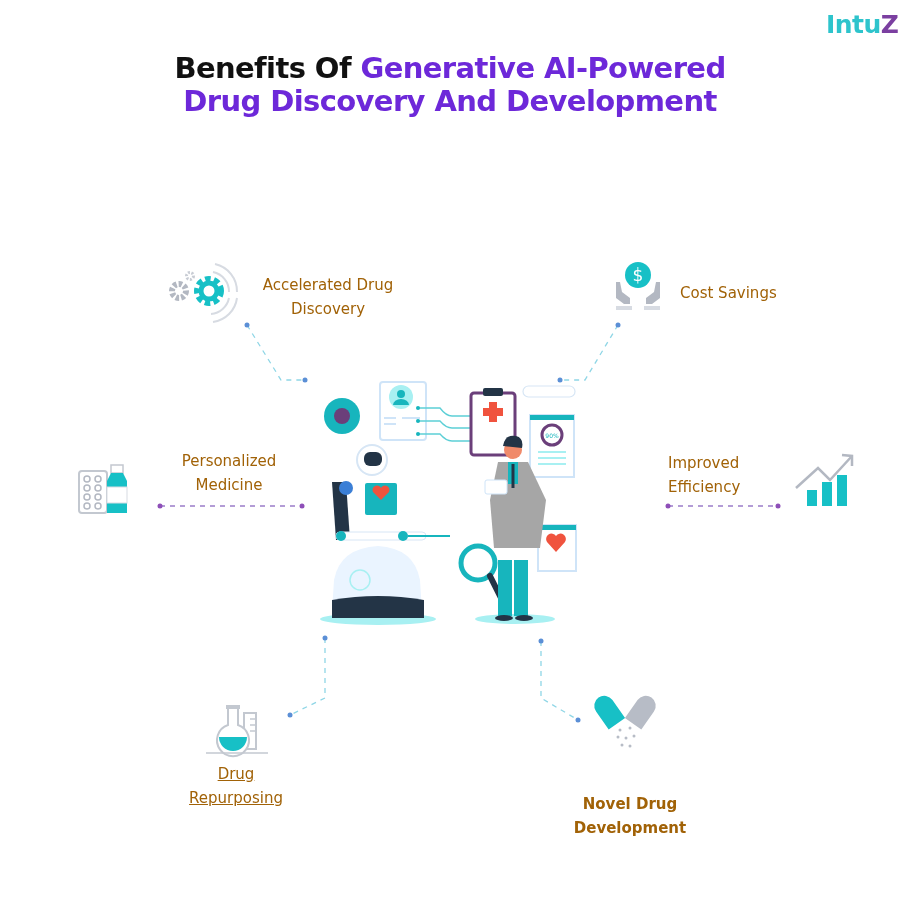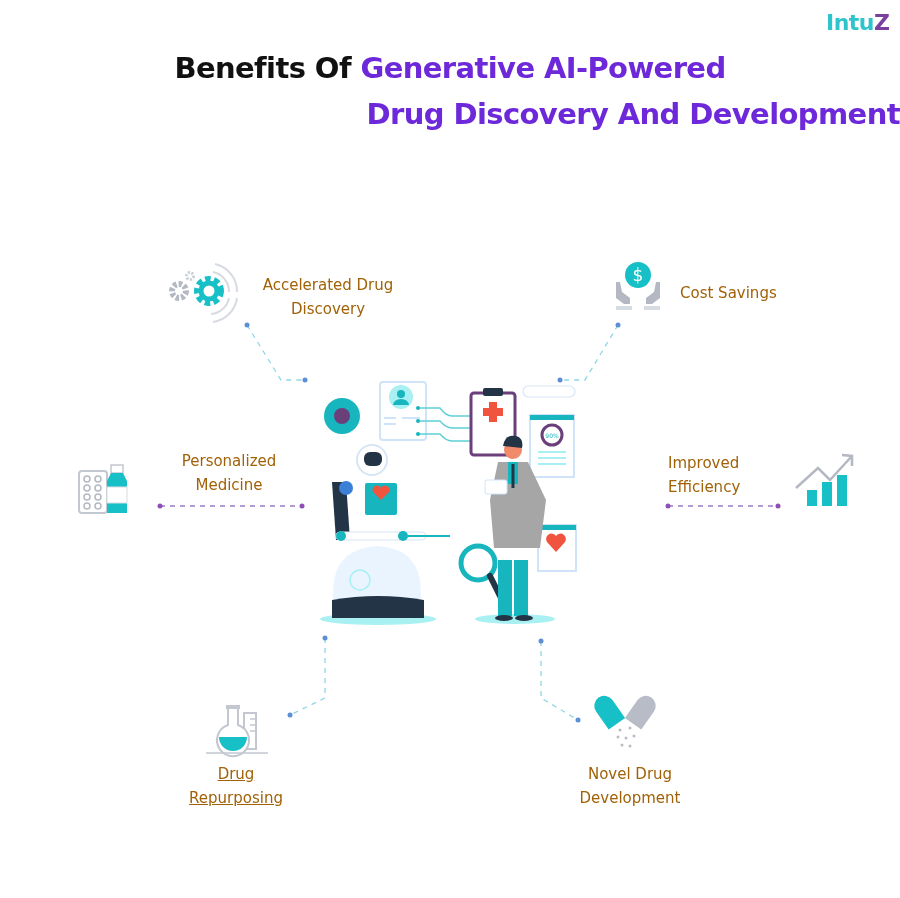--- a/index.html
+++ b/index.html
@@ -1,25 +1,25 @@
 <!DOCTYPE html>
 <html><head>
 <meta charset="utf-8">
 <style>
   html, body { margin: 0; padding: 0; background: #ffffff; }
   body { width: 900px; height: 898px; position: relative; overflow: hidden;
          font-family: "Liberation Sans", "DejaVu Sans", sans-serif; color: #111; }
   .logo { position: absolute; left: 826px; top: 10px; font-family: "DejaVu Sans", sans-serif;
-          font-size: 22px; font-weight: bold; color: #2ec4cc; letter-spacing: -0.5px; }
+          font-size: 25px; font-weight: bold; color: #2ec4cc; letter-spacing: -0.5px; }
   .logo .z { color: #7b3fa0; }
   .title { position: absolute; left: 0; width: 900px; text-align: center;
            font-family: "DejaVu Sans", sans-serif; font-weight: bold; font-size: 29px;
            letter-spacing: -0.6px; line-height: 48px; }
   .title.l1 { top: 44px; }
-  .title.l2 { top: 90px; text-align: right; }
+  .title.l2 { top: 77px; }
   .title .dark { color: #111111; }
   .title .teal { color: #6d28d9; }
   .label { position: absolute; font-family: "DejaVu Sans", sans-serif; font-size: 15px;
            color: #a16207; line-height: 24px; text-align: center; }
   .label.left { text-align: left; }
   svg { position: absolute; overflow: visible; }
 </style>
 </head>
 <body>
 
@@ -148,21 +148,21 @@
   <g fill="#b7bcc6">
     <circle cx="28" cy="34" r="1.5"></circle>
       <circle cx="38" cy="32" r="1.5"></circle>
       <circle cx="26" cy="41" r="1.5"></circle>
     <circle cx="34" cy="42" r="1.5"></circle>
       <circle cx="42" cy="40" r="1.5"></circle>
       <circle cx="30" cy="49" r="1.5"></circle>
       <circle cx="38" cy="50" r="1.5"></circle>
   </g>
 </svg>
-<div class="label" style="left:560px;top:762px;width:140px;">
+<div class="label" style="left:560px;top:792px;width:140px;font-weight:bold;">
   <div>Novel Drug</div>
   <div>Development</div>
 </div>
 
 <svg width="300" height="250" style="left:300px;top:378px;" viewBox="300 378 300 250">
 
   <ellipse cx="378" cy="619" rx="58" ry="6" fill="#a8f0f2"></ellipse>
   <ellipse cx="515" cy="619" rx="40" ry="5" fill="#a8f0f2"></ellipse>
 
   <rect x="380" y="382" width="46" height="58" rx="3" fill="#ffffff" stroke="#cfe4f8" stroke-width="2"></rect>

